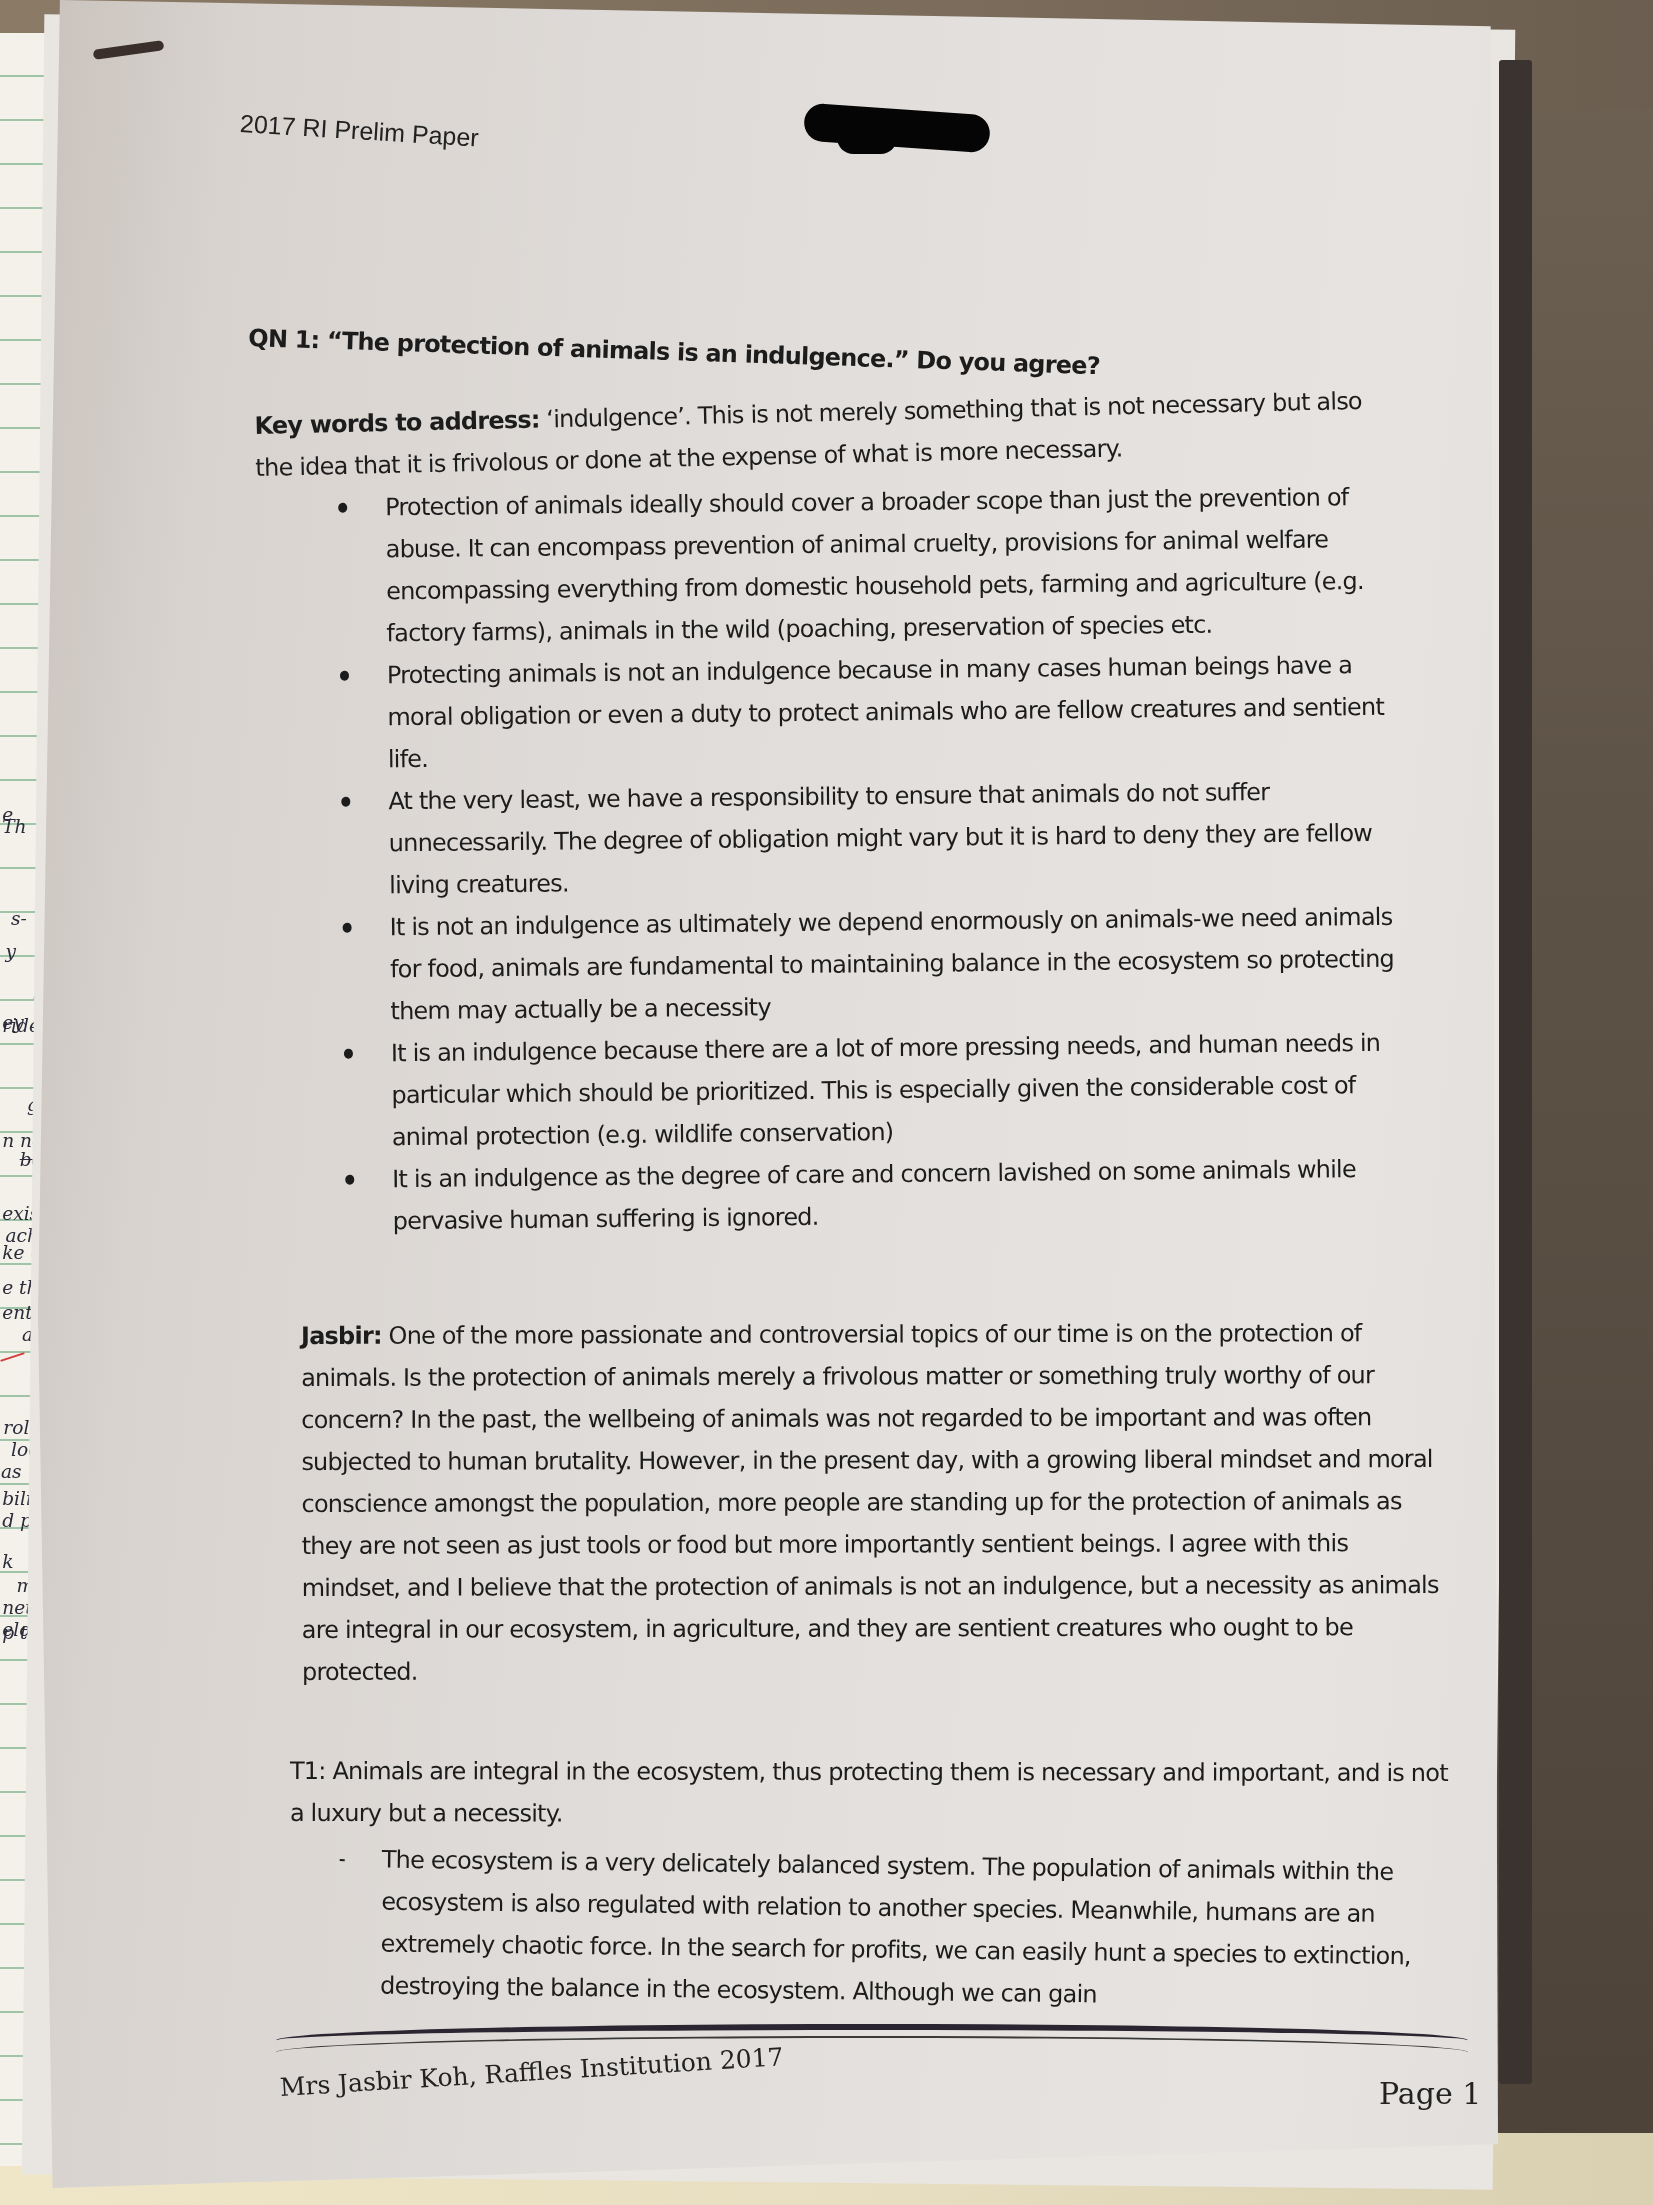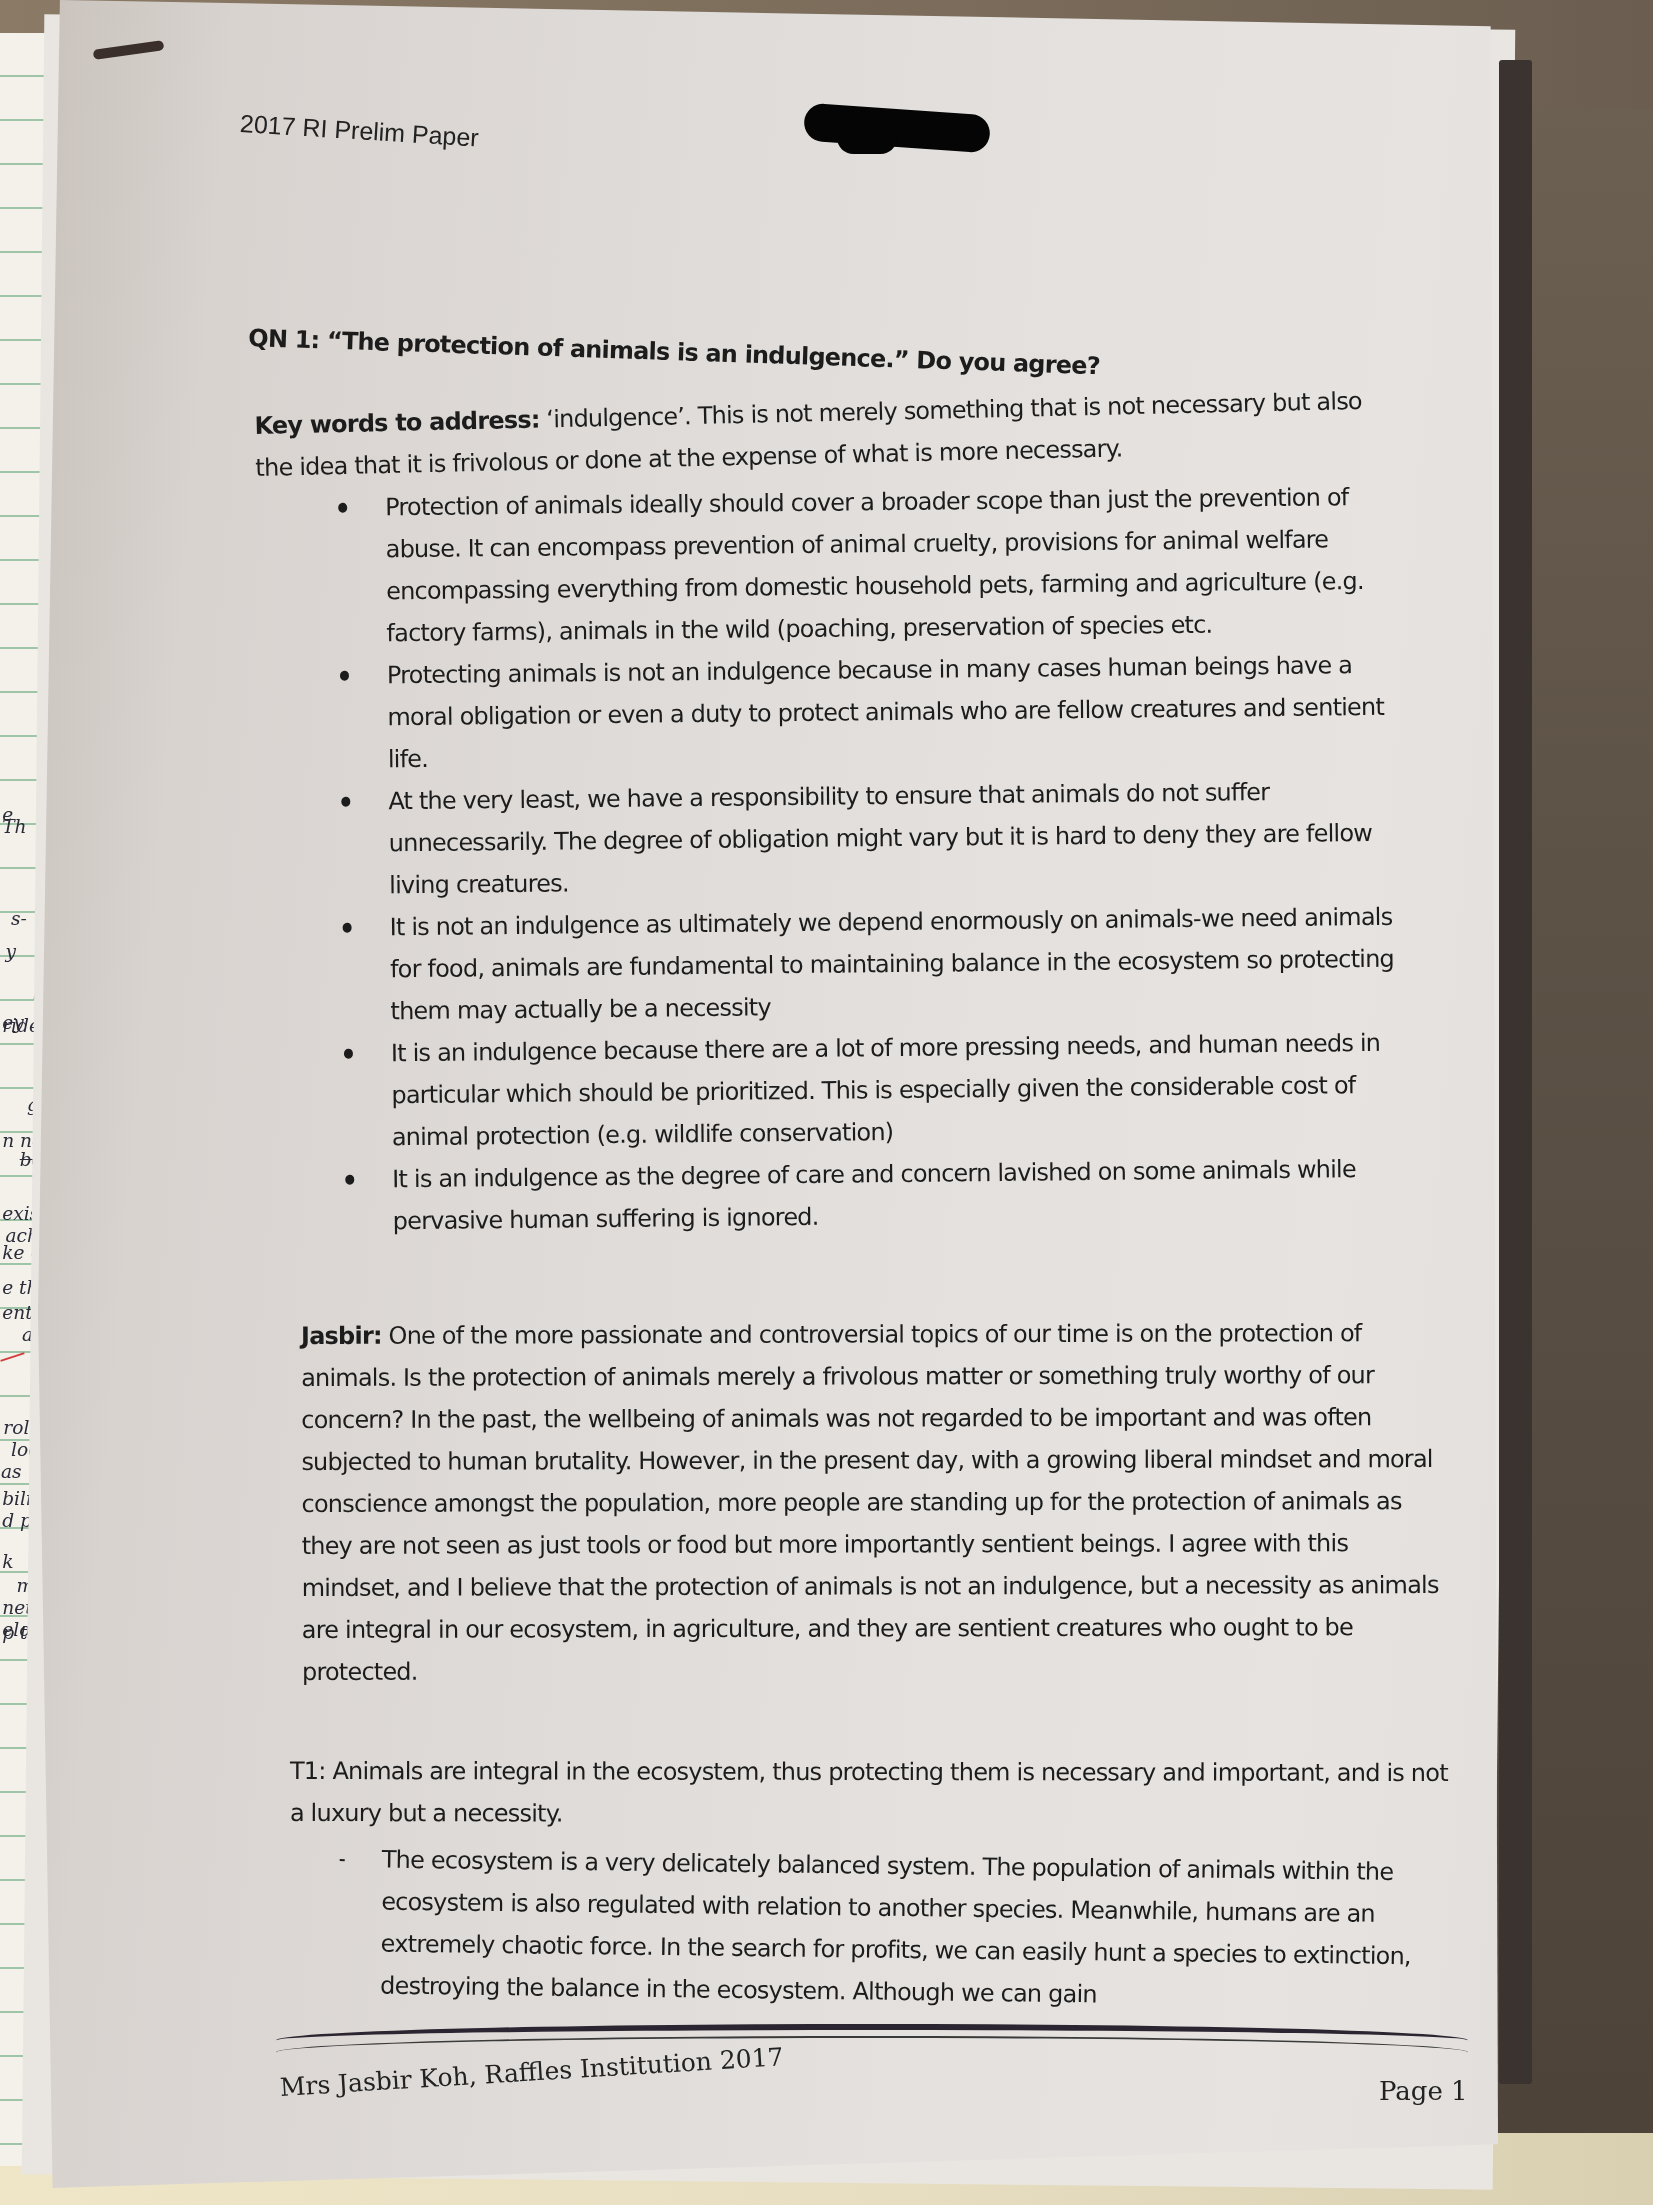--- a/index.html
+++ b/index.html
@@ -162,21 +162,21 @@
       position: absolute; left: 241px; top: 2073px;
       font-family: "DejaVu Serif", serif;
       font-size: 25px; color: #222;
       transform: rotate(-3.5deg);
       transform-origin: left top;
       white-space: nowrap;
     }
     .footer-right {
       position: absolute; left: 1341px; top: 2076px;
       font-family: "DejaVu Serif", serif;
-      font-size: 26px; color: #222;
+      font-size: 30px; color: #222;
       white-space: nowrap;
     }
   </style>
 </head>
 <body>
 
 <div class="bg-top"></div>
 <div class="bg-bottom"></div>
 
 <div class="notebook">

